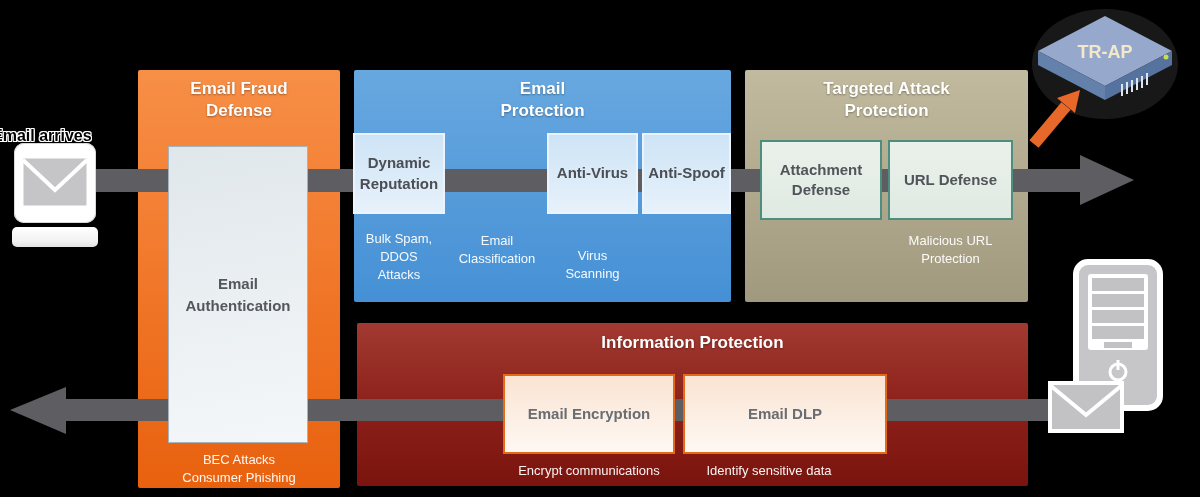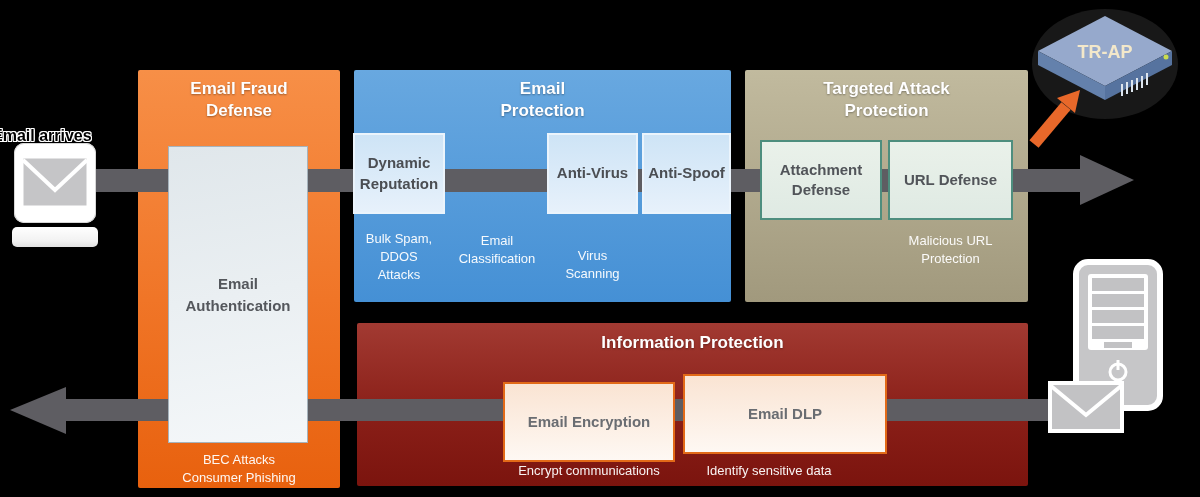--- a/index.html
+++ b/index.html
@@ -66,21 +66,21 @@
 
   <div class="module module-blue" style="left:353px;width:92px;">Dynamic
 Reputation</div>
   <div class="module module-blue" style="left:547px;width:91px;">Anti-Virus</div>
   <div class="module module-blue" style="left:642px;width:89px;">Anti-Spoof</div>
 
   <div class="module module-tan" style="left:760px;width:122px;">Attachment
 Defense</div>
   <div class="module module-tan" style="left:888px;width:125px;">URL Defense</div>
 
-  <div class="module module-red" style="left:503px;width:172px;margin-top:8px;">Email Encryption</div>
+  <div class="module module-red" style="left:503px;width:172px;">Email Encryption</div>
   <div class="module module-red" style="left:683px;width:204px;">Email DLP</div>
 
   <div class="box-title" style="left:138px;top:78px;width:202px;">Email Fraud
 Defense</div>
   <div class="box-title" style="left:354px;top:78px;width:377px;">Email
 Protection</div>
   <div class="box-title" style="left:745px;top:78px;width:283px;">Targeted Attack
 Protection</div>
   <div class="box-title" style="left:357px;top:332px;width:671px;">Information Protection</div>
 

